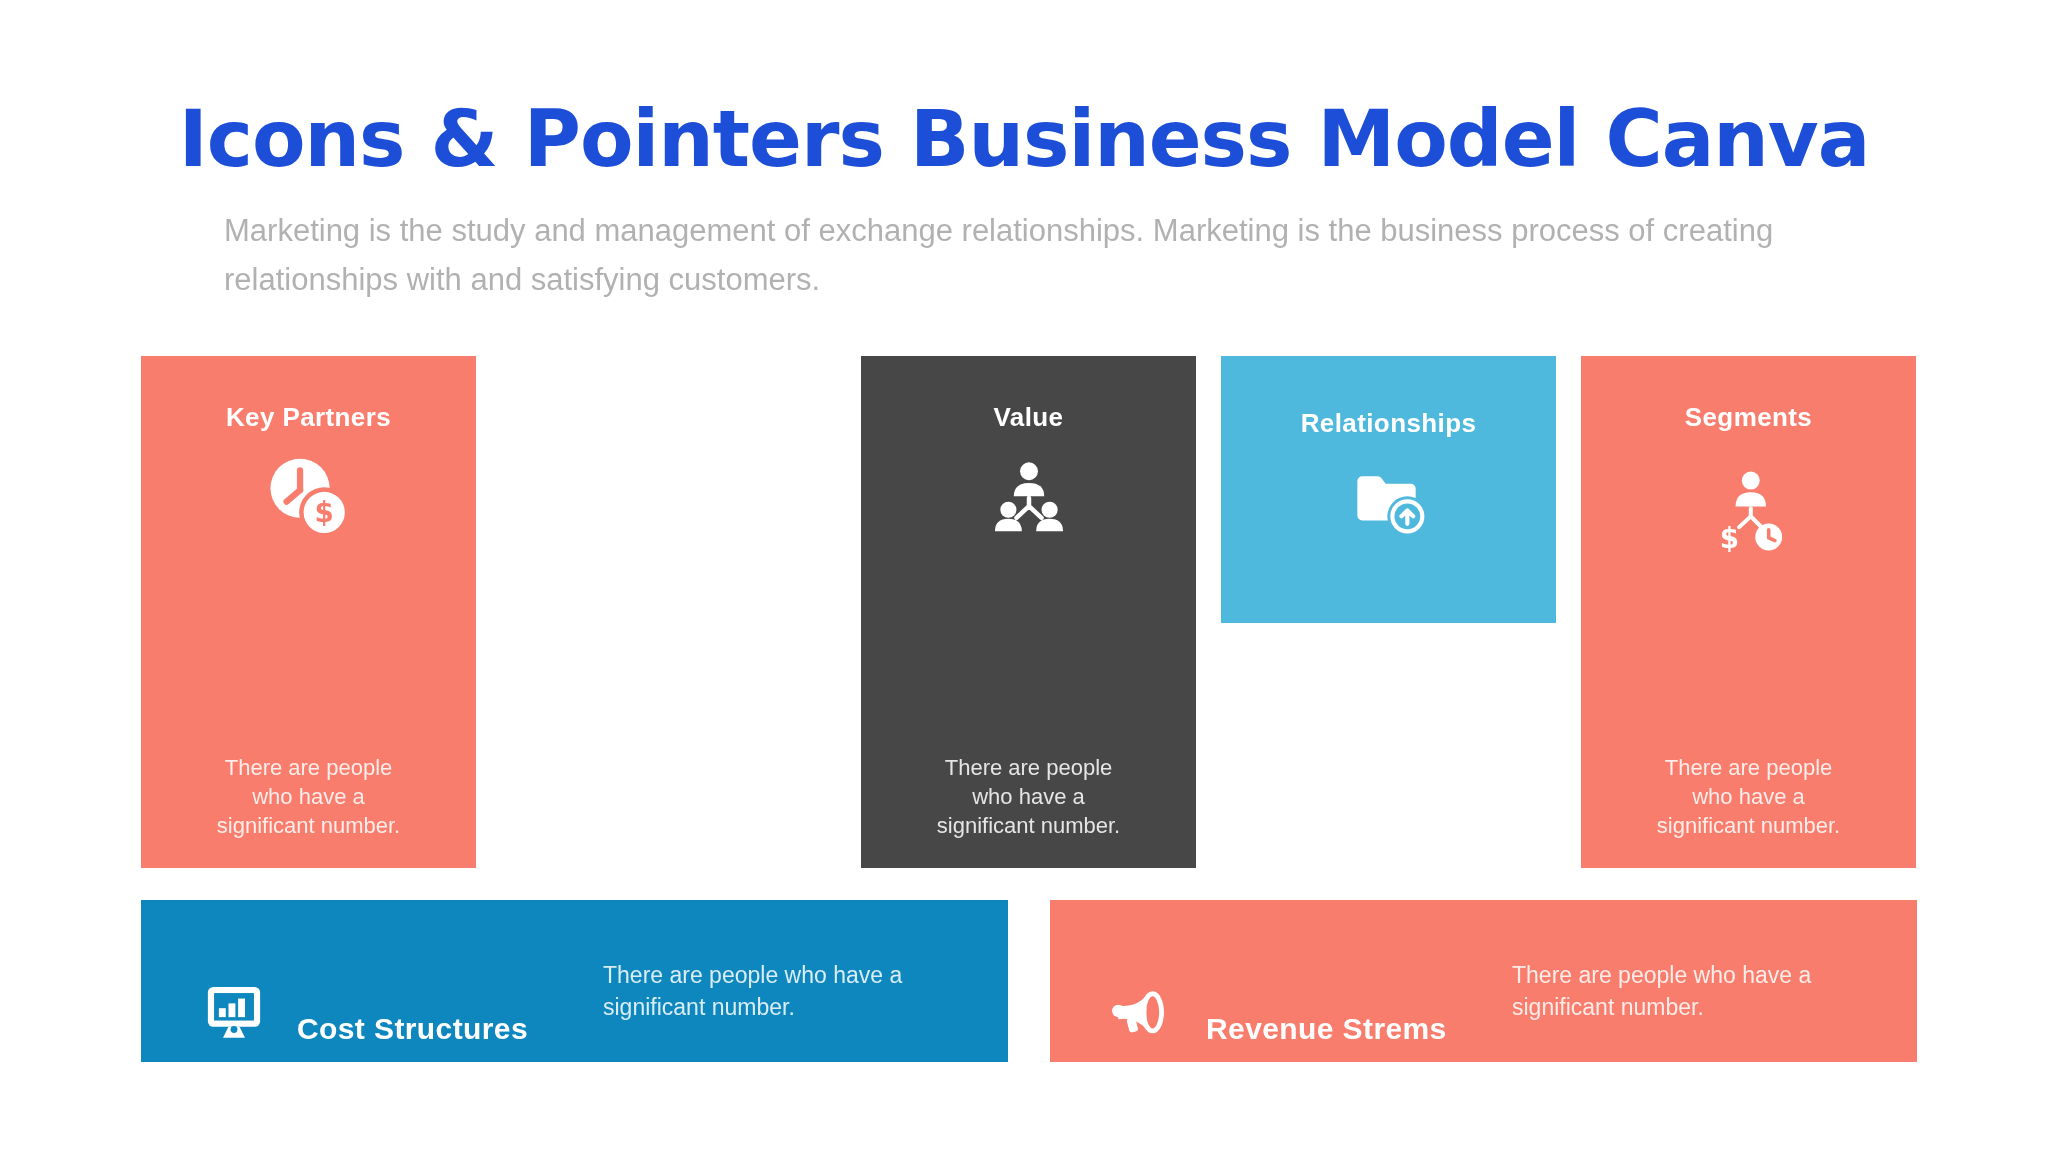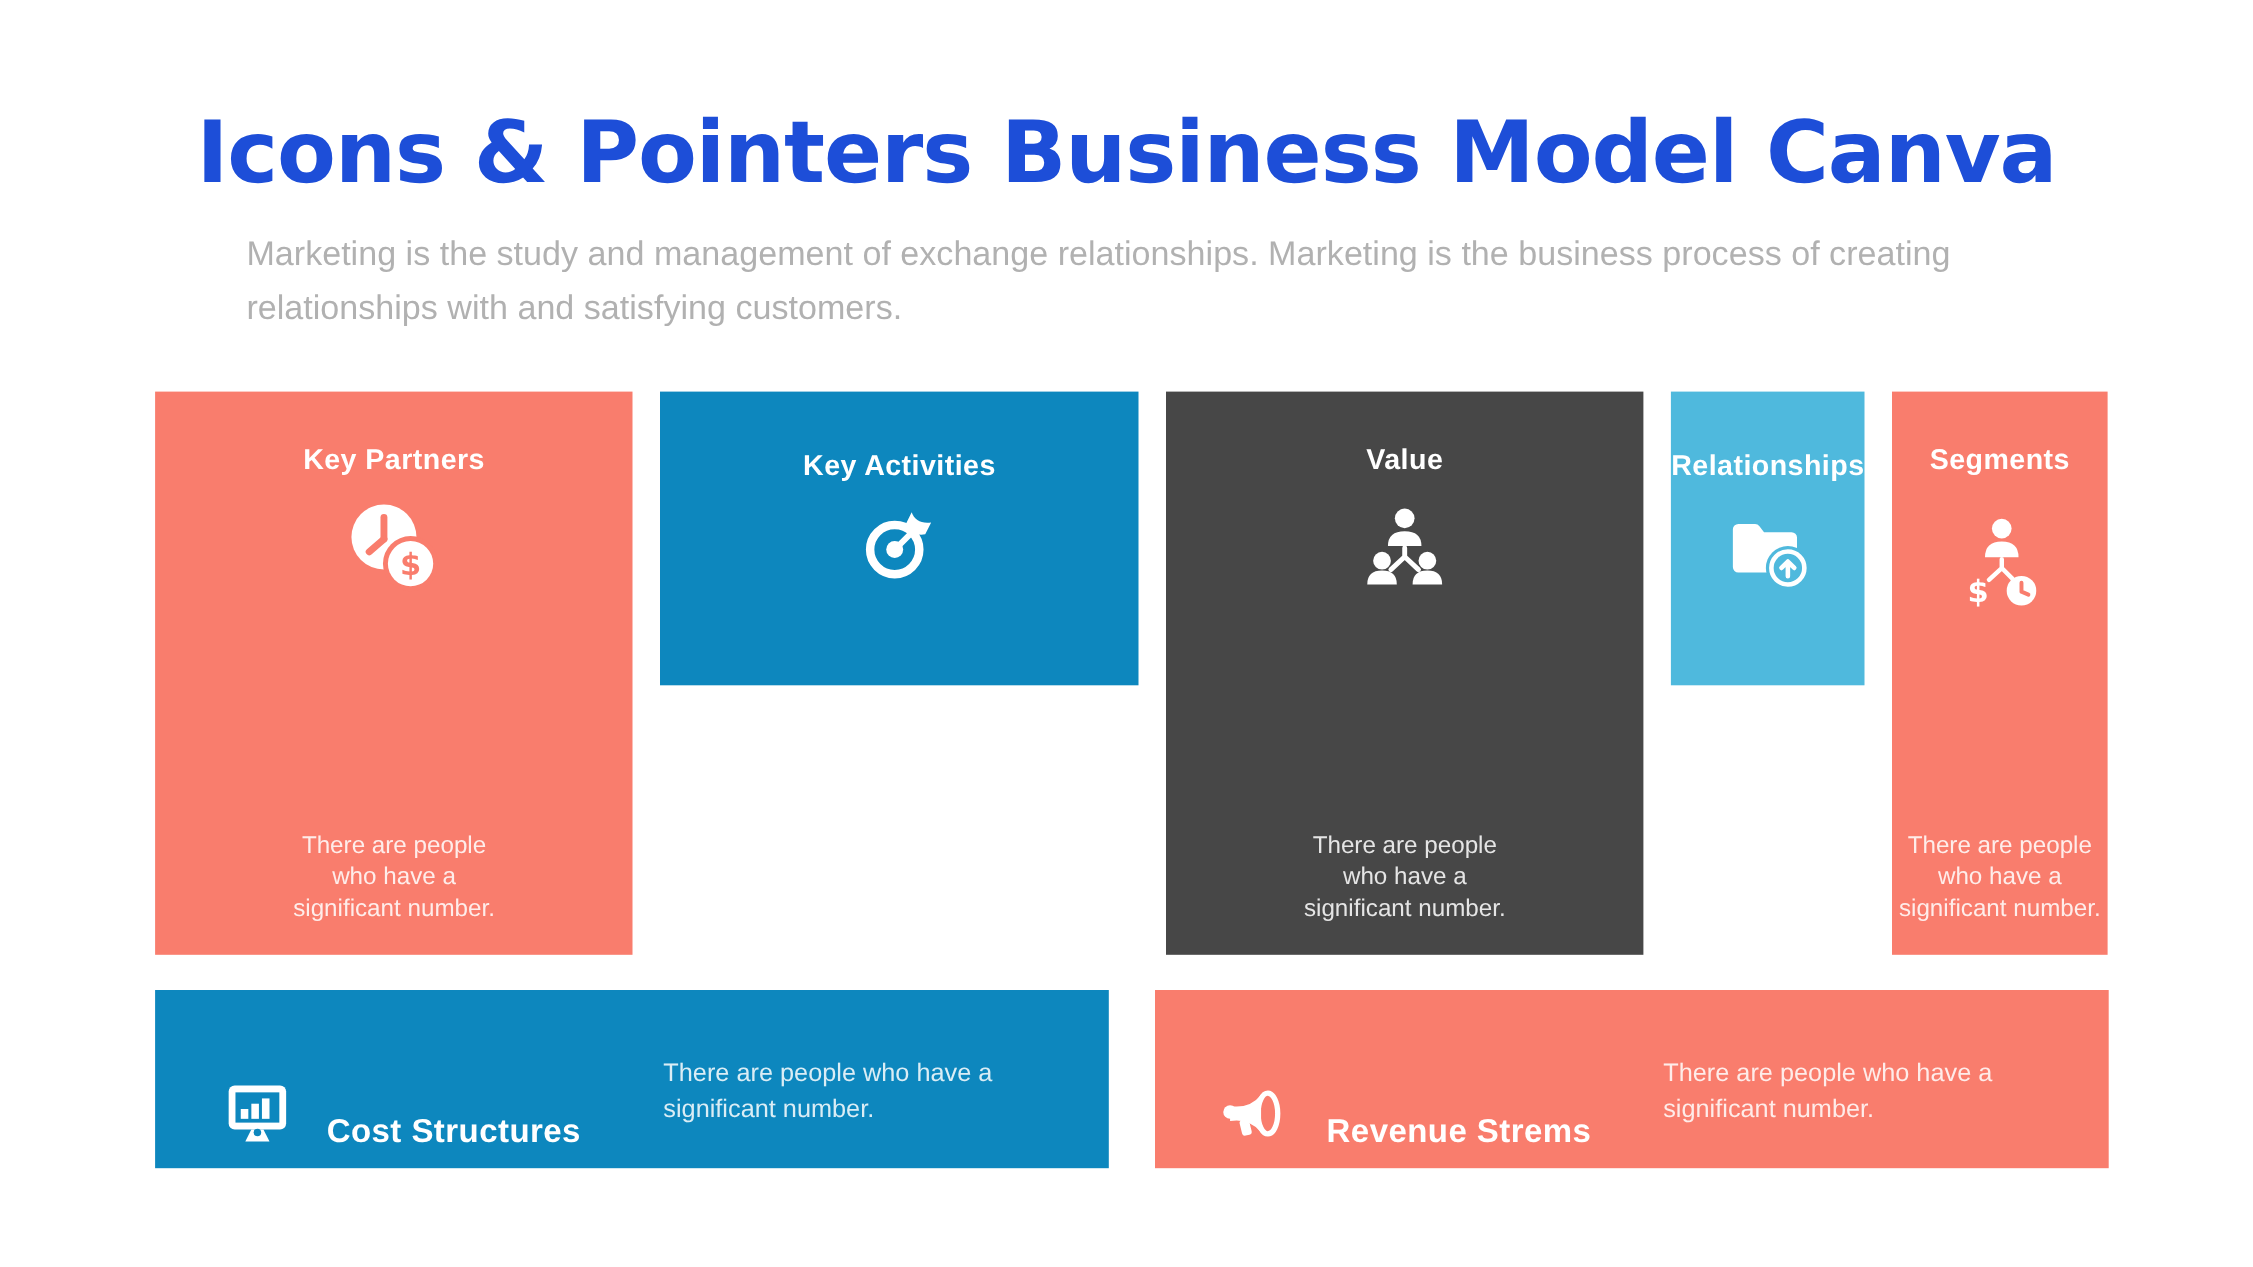--- a/index.html
+++ b/index.html
@@ -19,21 +19,21 @@
   .page-subtitle {
     position:absolute; top:206px; left:224px; width:1600px;
     margin:0; text-align:left;
     font-size:31px; font-weight:300; line-height:49px;
     color:#B1B1B1;
   }
 
   
   .canvas-grid {
     position:absolute; left:141px; top:356px; width:1775px; height:462px;
-    display:grid; grid-template-columns:repeat(3,1fr);
+    display:grid; grid-template-columns:repeat(5,1fr);
     grid-template-rows:267px 229px; column-gap:25px; row-gap:16px;border-radius:14px;
   }
   .block {
     display:flex; flex-direction:column; align-items:center;
     color:#fff; box-sizing:border-box; --bg:#777;
   }
   .pos-c1 { grid-column:1; grid-row:1/3; }
   .pos-c2a{ grid-column:2; grid-row:1; }
   .pos-c2b{ grid-column:2; grid-row:2; }
   .pos-c3 { grid-column:3; grid-row:1/3; }
@@ -99,31 +99,20 @@
           <path d="M38 38 V16" style="stroke:var(--bg)" stroke-width="7" stroke-linecap="round" fill="none"></path>
           <path d="M38 38 L23 51" style="stroke:var(--bg)" stroke-width="7" stroke-linecap="round" fill="none"></path>
           <circle cx="65" cy="63" r="28" style="fill:var(--bg)"></circle>
           <circle cx="65" cy="63" r="23" fill="#fff"></circle>
           <text x="65" y="74" font-size="31" font-weight="bold" text-anchor="middle" style="fill:var(--bg)">$</text>
         </svg>
       </span>
       <p class="block-body">There are people who have a significant number.</p>
     </section>
 
-    <section class="block half-top pos-c2a" style="background-color: rgb(13, 135, 190); --bg: #0D87BE;">
-      <h2 class="block-title">Key Activities</h2>
-      <span class="icon-wrap">
-        <svg width="74" height="74" viewBox="0 0 96 96">
-          <circle cx="42" cy="54" r="29" fill="none" stroke="#fff" stroke-width="10"></circle>
-          <circle cx="42" cy="54" r="10" fill="#fff"></circle>
-          <path d="M42 54 L68 28" stroke="#fff" stroke-width="7" stroke-linecap="round" fill="none"></path>
-          <path d="M62 10 c3 9 12 14 23 12 l-7 14 c-11 2 -20 -3 -23 -12 z" fill="#fff"></path>
-        </svg>
-      </span>
-    </section>
 
 
     <section class="block tall pos-c3" style="background-color: rgb(71, 71, 71); --bg: #474747;">
       <h2 class="block-title">Value</h2>
       <span class="icon-wrap">
         <svg width="86" height="86" viewBox="0 0 96 96">
           <path d="M48 47 v9 m0 0 l-14 13 m14 -13 l14 13" stroke="#fff" stroke-width="5" fill="none" stroke-linecap="round"></path>
           <circle cx="48" cy="17" r="10" fill="#fff"></circle>
           <path d="M31 45 q0 -15 17 -15 q17 0 17 15 z" fill="#fff"></path>
           <circle cx="25" cy="60" r="9" fill="#fff"></circle>

